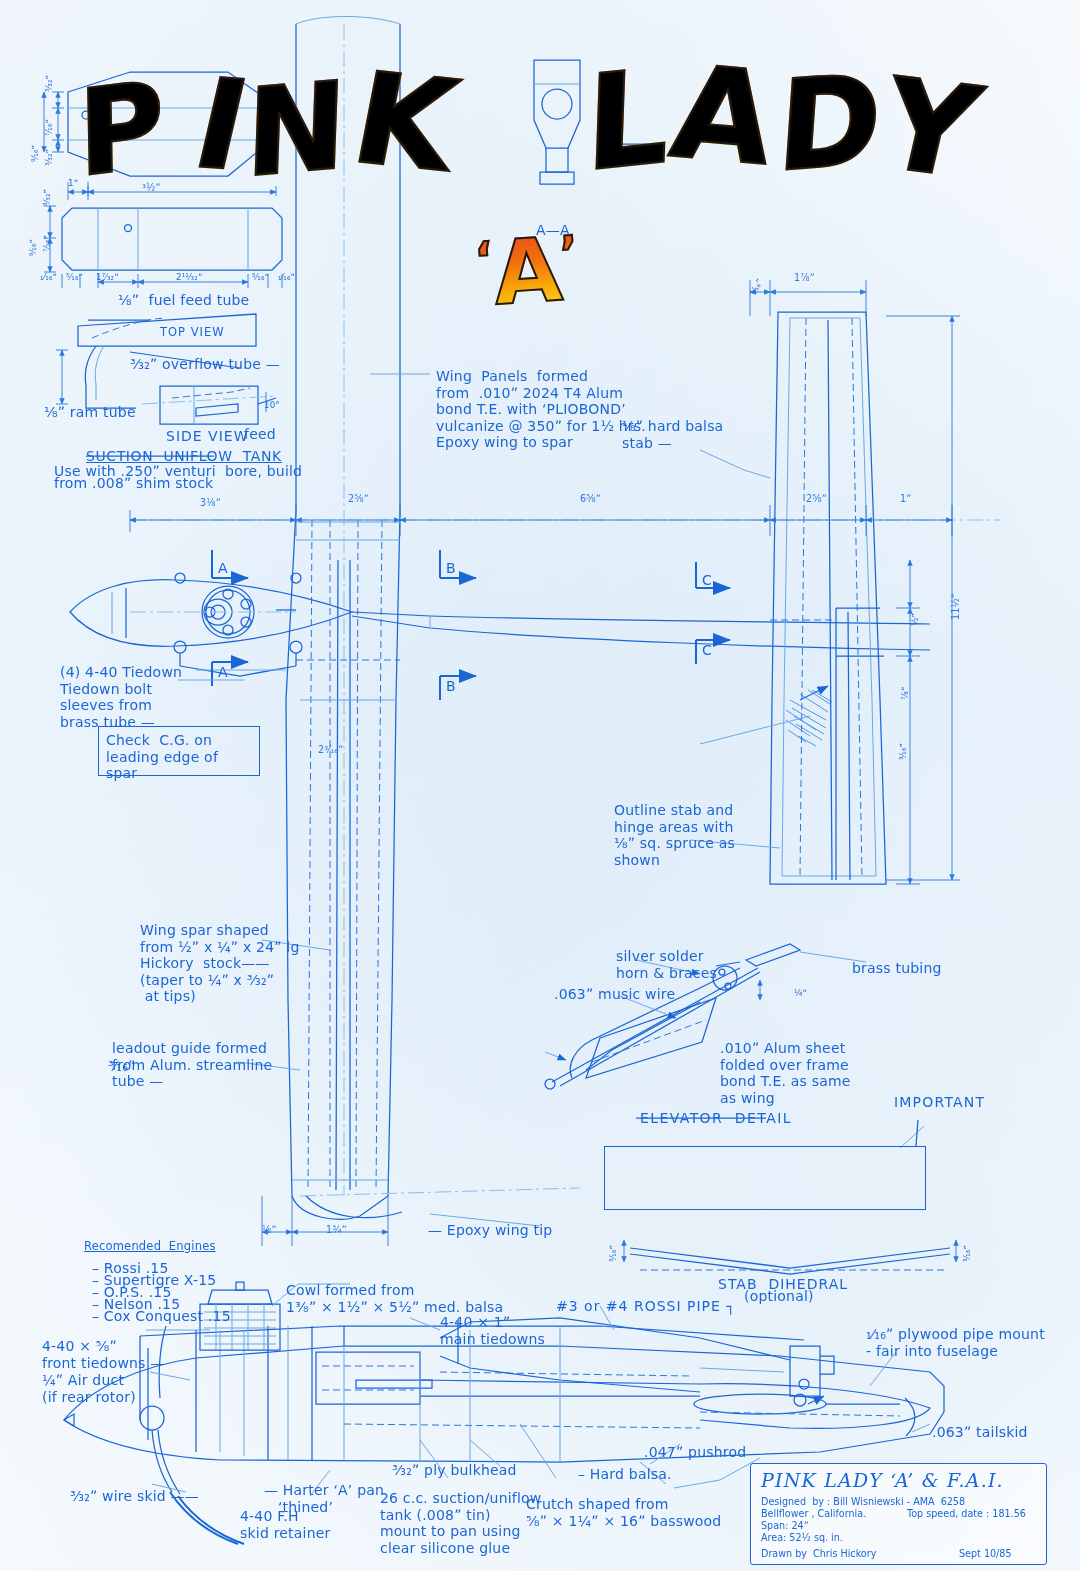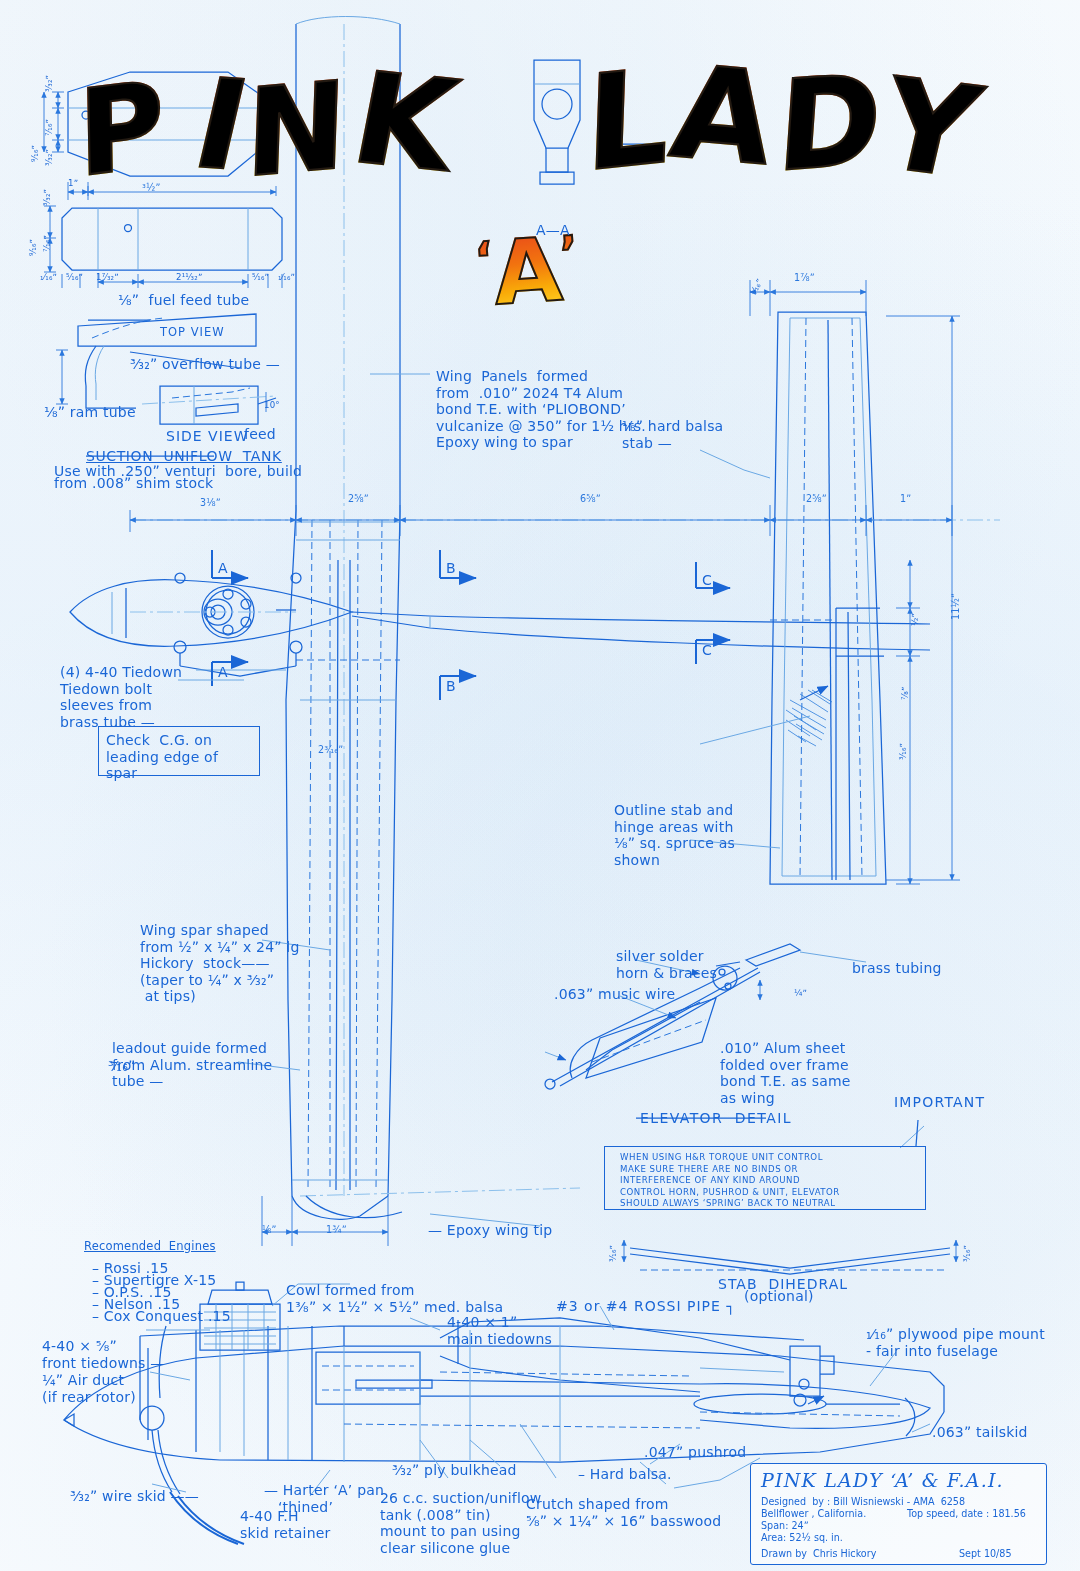--- a/index.html
+++ b/index.html
@@ -457,40 +457,35 @@
   <div class="note sm" style="left:554px;top:986px;">.063ˮ music wire</div>
   <div class="note sm" style="left:852px;top:960px;">brass tubing</div>
   <div class="note sm" style="left:720px;top:1040px;">.010ˮ Alum sheet
 folded over frame
 bond T.E. as same
 as wing</div>
   <div class="note xs" style="left:794px;top:988px;">¼ˮ</div>
   <div class="note hd" style="left:640px;top:1110px;letter-spacing:1.4px;">ELEVATOR  DETAIL</div>
   <div class="note hd" style="left:894px;top:1094px;letter-spacing:1.2px;">IMPORTANT</div>
   <div class="box" style="left:604px;top:1146px;width:320px;height:62px;"></div>
-  <div class="note xs" style="left:620px;top:1152px;line-height:1.35;letter-spacing:.5px;">WHEN USING H&amp;R TORQUE UNIT CONTROL
-MAKE SURE THERE ARE NO BINDS OR
-INTERFERENCE OF ANY KIND AROUND
-CONTROL HORN, PUSHROD &amp; UNIT, ELEVATOR
-SHOULD ALWAYS ‘SPRING’ BACK TO NEUTRAL</div>
 
   <div class="note uline" style="left:84px;top:1240px;">Recomended  Engines</div>
   <div class="note sm" style="left:92px;top:1260px;">– Rossi .15</div>
   <div class="note sm" style="left:92px;top:1272px;">– Supertigre X-15</div>
   <div class="note sm" style="left:92px;top:1284px;">– O.P.S. .15</div>
   <div class="note sm" style="left:92px;top:1296px;">– Nelson .15</div>
   <div class="note sm" style="left:92px;top:1308px;">– Cox Conquest .15</div>
 
   <div class="note sm" style="left:42px;top:1338px;">4-40 × ⅝ˮ
 front tiedowns —</div>
   <div class="note sm" style="left:42px;top:1372px;">¼ˮ Air duct
 (if rear rotor)</div>
   <div class="note sm" style="left:286px;top:1282px;">Cowl formed from
 1⅜ˮ × 1½ˮ × 5½ˮ med. balsa</div>
-  <div class="note sm" style="left:440px;top:1314px;margin-left:7px;">4-40 × 1ˮ
+  <div class="note sm" style="left:440px;top:1314px;">4-40 × 1ˮ
 main tiedowns</div>
   <div class="note sm caps" style="left:556px;top:1298px;">#3 or #4 ROSSI PIPE ┐</div>
   <div class="note sm" style="left:866px;top:1326px;">₁⁄₁₆ˮ plywood pipe mount
 - fair into fuselage</div>
   <div class="note sm" style="left:70px;top:1488px;">³⁄₃₂ˮ wire skid ——</div>
   <div class="note sm" style="left:240px;top:1508px;">4-40 F.H
 skid retainer</div>
   <div class="note sm" style="left:264px;top:1482px;">— Harter ‘A’ pan
    ‘thined’</div>
   <div class="note sm" style="left:392px;top:1462px;">³⁄₃₂ˮ ply bulkhead</div>

